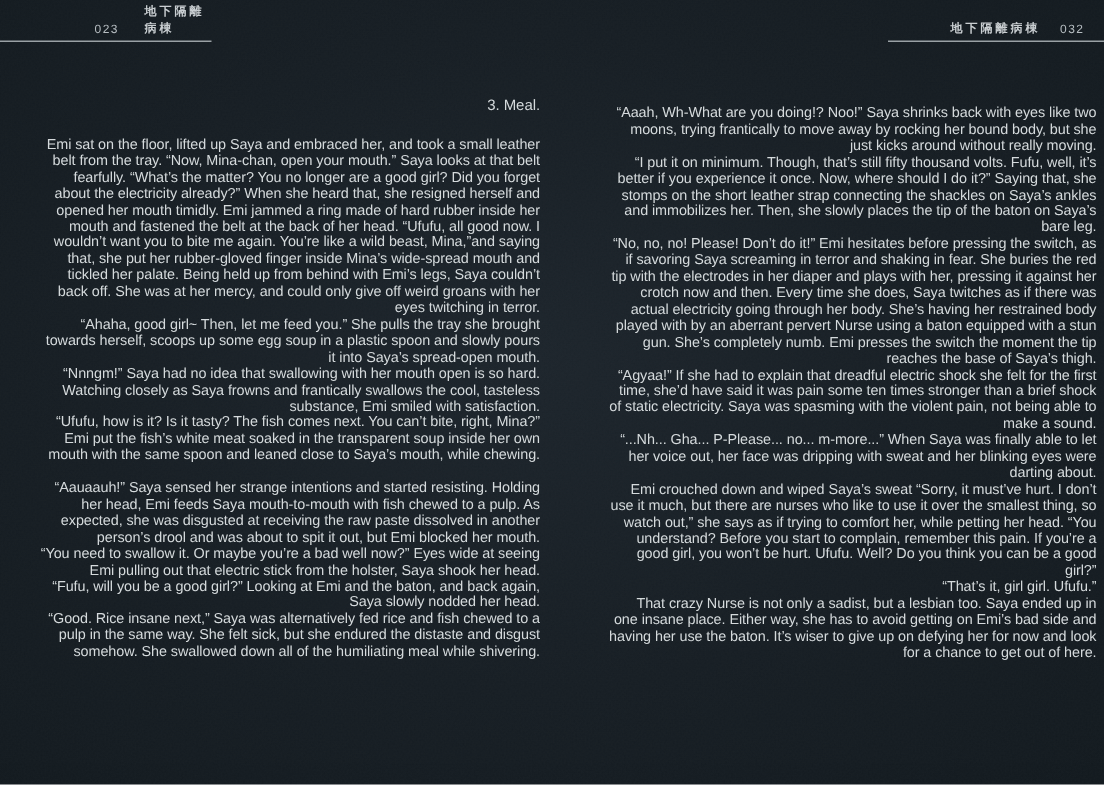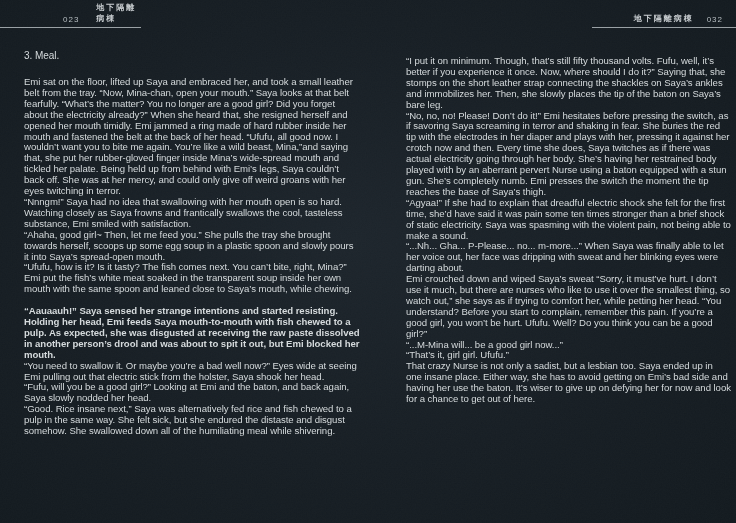--- a/index.html
+++ b/index.html
@@ -31,30 +31,31 @@
   .running-head .pgnum{letter-spacing:1px;color:#b7bec2;padding-bottom:3px;}
   .running-head .jp{letter-spacing:2px;color:#c9ced1;padding-bottom:3px;font-weight:bold;font-size:8px;}
   .rh-left{left:0;width:141px;padding-left:63px;gap:17px;}
   .rh-right{right:0;width:144px;justify-content:flex-end;padding-right:13px;gap:13px;}
 
   
   .col{
     position:absolute;
     font-size:9.6px;line-height:10.9px;letter-spacing:-0.05px;
     color:var(--text);
-    text-align:left;
+    text-align:right;
+    margin-top:15px;
   }
   .col-left{left:24px;top:50px;width:336px;}
   .col-right{left:406px;top:56px;width:325px;}
   .section-title{
     font-size:10px;font-weight:normal;line-height:11px;
     margin:0 0 16px 0;color:var(--text);
   }
   .col p{margin:0;}
-  .col p.gap{margin-top:11px;font-weight:bold;}
+  .col p.gap{margin-top:11px;}
   .col i{font-style:italic;}
 </style>
 </head>
 <body>
 
 <div class="spread">
 
   <svg class="grain" width="736" height="523" xmlns="http://www.w3.org/2000/svg">
     <filter id="noise">
       <feTurbulence type="fractalNoise" baseFrequency="0.8" numOctaves="2" stitchTiles="stitch"></feTurbulence>
@@ -70,36 +71,36 @@
 
   <div class="running-head rh-right">
     <span class="jp">地下隔離病棟</span>
     <span class="pgnum">032</span>
   </div>
 
   <div class="col col-left">
     <h2 class="section-title">3. Meal.</h2>
     <div>
         <p>Emi sat on the floor, lifted up Saya and embraced her, and took a small leather belt from the tray. “Now, Mina-chan, open your mouth.” Saya looks at that belt fearfully. “What’s the matter? You no longer are a good girl? Did you forget about the electricity already?” When she heard that, she resigned herself and opened her mouth timidly. Emi jammed a ring made of hard rubber inside her mouth and fastened the belt at the back of her head. “Ufufu, all good now. I wouldn’t want you to bite me again. You’re like a wild beast, Mina,”and saying that, she put her rubber-gloved finger inside Mina’s wide-spread mouth and tickled her palate. Being held up from behind with Emi’s legs, Saya couldn’t back off. She was at her mercy, and could only give off weird groans with her eyes twitching in terror.</p>
+        <p>“Ahaha, good girl~ Then, let me feed you.” She pulls the tray she brought towards herself, scoops up some egg soup in a plastic spoon and slowly pours it into Saya’s spread-open mouth.</p>
         <p>“Nnngm!” Saya had no idea that swallowing with her mouth open is so hard. Watching closely as Saya frowns and frantically swallows the cool, tasteless substance, Emi smiled with satisfaction.</p>
-        <p>“Ahaha, good girl~ Then, let me feed you.” She pulls the tray she brought towards herself, scoops up some egg soup in a plastic spoon and slowly pours it into Saya’s spread-open mouth.</p>
         <p>“Ufufu, how is it? Is it tasty? The fish comes next. You can’t bite, right, Mina?” Emi put the fish’s white meat soaked in the transparent soup inside her own mouth with the same spoon and leaned close to Saya’s mouth, while chewing.</p>
         <p class="gap">“Aauaauh!” Saya sensed her strange intentions and started resisting. Holding her head, Emi feeds Saya mouth-to-mouth with fish chewed to a pulp. As expected, she was disgusted at receiving the raw paste dissolved in another person’s drool and was about to spit it out, but Emi blocked her mouth.</p>
         <p>“You need to swallow it. Or maybe you’re a bad well now?” Eyes wide at seeing Emi pulling out that electric stick from the holster, Saya shook her head.</p>
         <p>“Fufu, will you be a good girl?” Looking at Emi and the baton, and back again, Saya slowly nodded her head.</p>
         <p>“Good. Rice insane next,” Saya was alternatively fed rice and fish chewed to a pulp in the same way. She felt sick, but she endured the distaste and disgust somehow. She swallowed down all of the humiliating meal while shivering.</p>
       </div>
   </div>
 
   <div class="col col-right">
     <div>
+        <p>“Aaah, Wh-What are you doing!? Noo!” Saya shrinks back with eyes like two moons, trying frantically to move away by rocking her bound body, but she just kicks around without really moving.</p>
         <p>“I put it on minimum. Though, that’s still fifty thousand volts. Fufu, well, it’s better if you experience it once. Now, where should I do it?” Saying that, she stomps on the short leather strap connecting the shackles on Saya’s ankles and immobilizes her. Then, she slowly places the tip of the baton on Saya’s bare leg.</p>
         <p>“No, no, no! Please! Don’t do it!” Emi hesitates before pressing the switch, as if savoring Saya screaming in terror and shaking in fear. She buries the red tip with the electrodes in her diaper and plays with her, pressing it against her crotch now and then. Every time she does, Saya twitches as if there was actual electricity going through her body. She’s having her restrained body played with by an aberrant pervert Nurse using a baton equipped with a stun gun. She’s completely numb. Emi presses the switch the moment the tip reaches the base of Saya’s thigh.</p>
         <p>“Agyaa!” If she had to explain that dreadful electric shock she felt for the first time, she’d have said it was pain some ten times stronger than a brief shock of static electricity. Saya was spasming with the violent pain, not being able to make a sound.</p>
         <p>“...Nh... Gha... P-Please... no... m-more...” When Saya was finally able to let her voice out, her face was dripping with sweat and her blinking eyes were darting about.</p>
         <p>Emi crouched down and wiped Saya’s sweat “Sorry, it must’ve hurt. I don’t use it much, but there are nurses who like to use it over the smallest thing, so watch out,” she says as if trying to comfort her, while petting her head. “You understand? Before you start to complain, remember this pain. If you’re a good girl, you won’t be hurt. Ufufu. Well? Do you think you can be a good girl?”</p>
-        <p>“...M-Mina will... be a good girl now...”</p>
         <p>“That’s it, girl girl. Ufufu.”</p>
         <p>That crazy Nurse is not only a sadist, but a lesbian too. Saya ended up in one insane place. Either way, she has to avoid getting on Emi’s bad side and having her use the baton. It’s wiser to give up on defying her for now and look for a chance to get out of here.</p>
       </div>
   </div>
 
 </div>
 
 </body></html>

